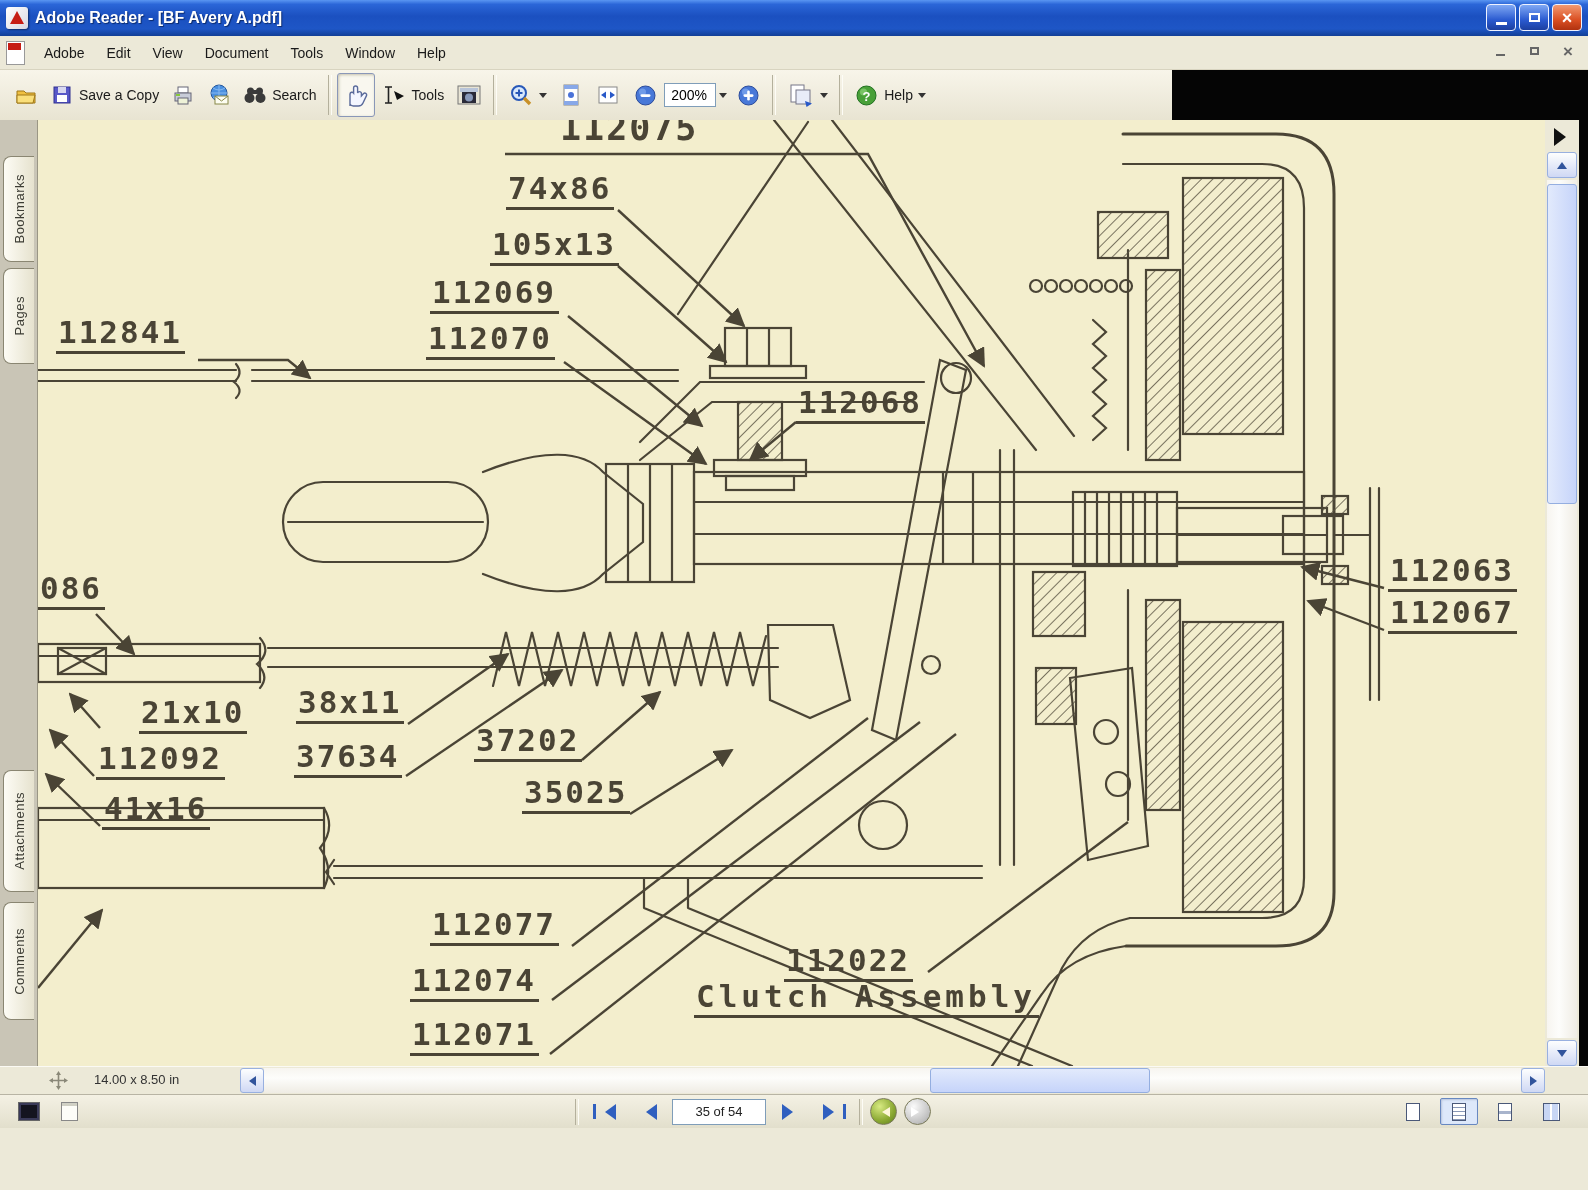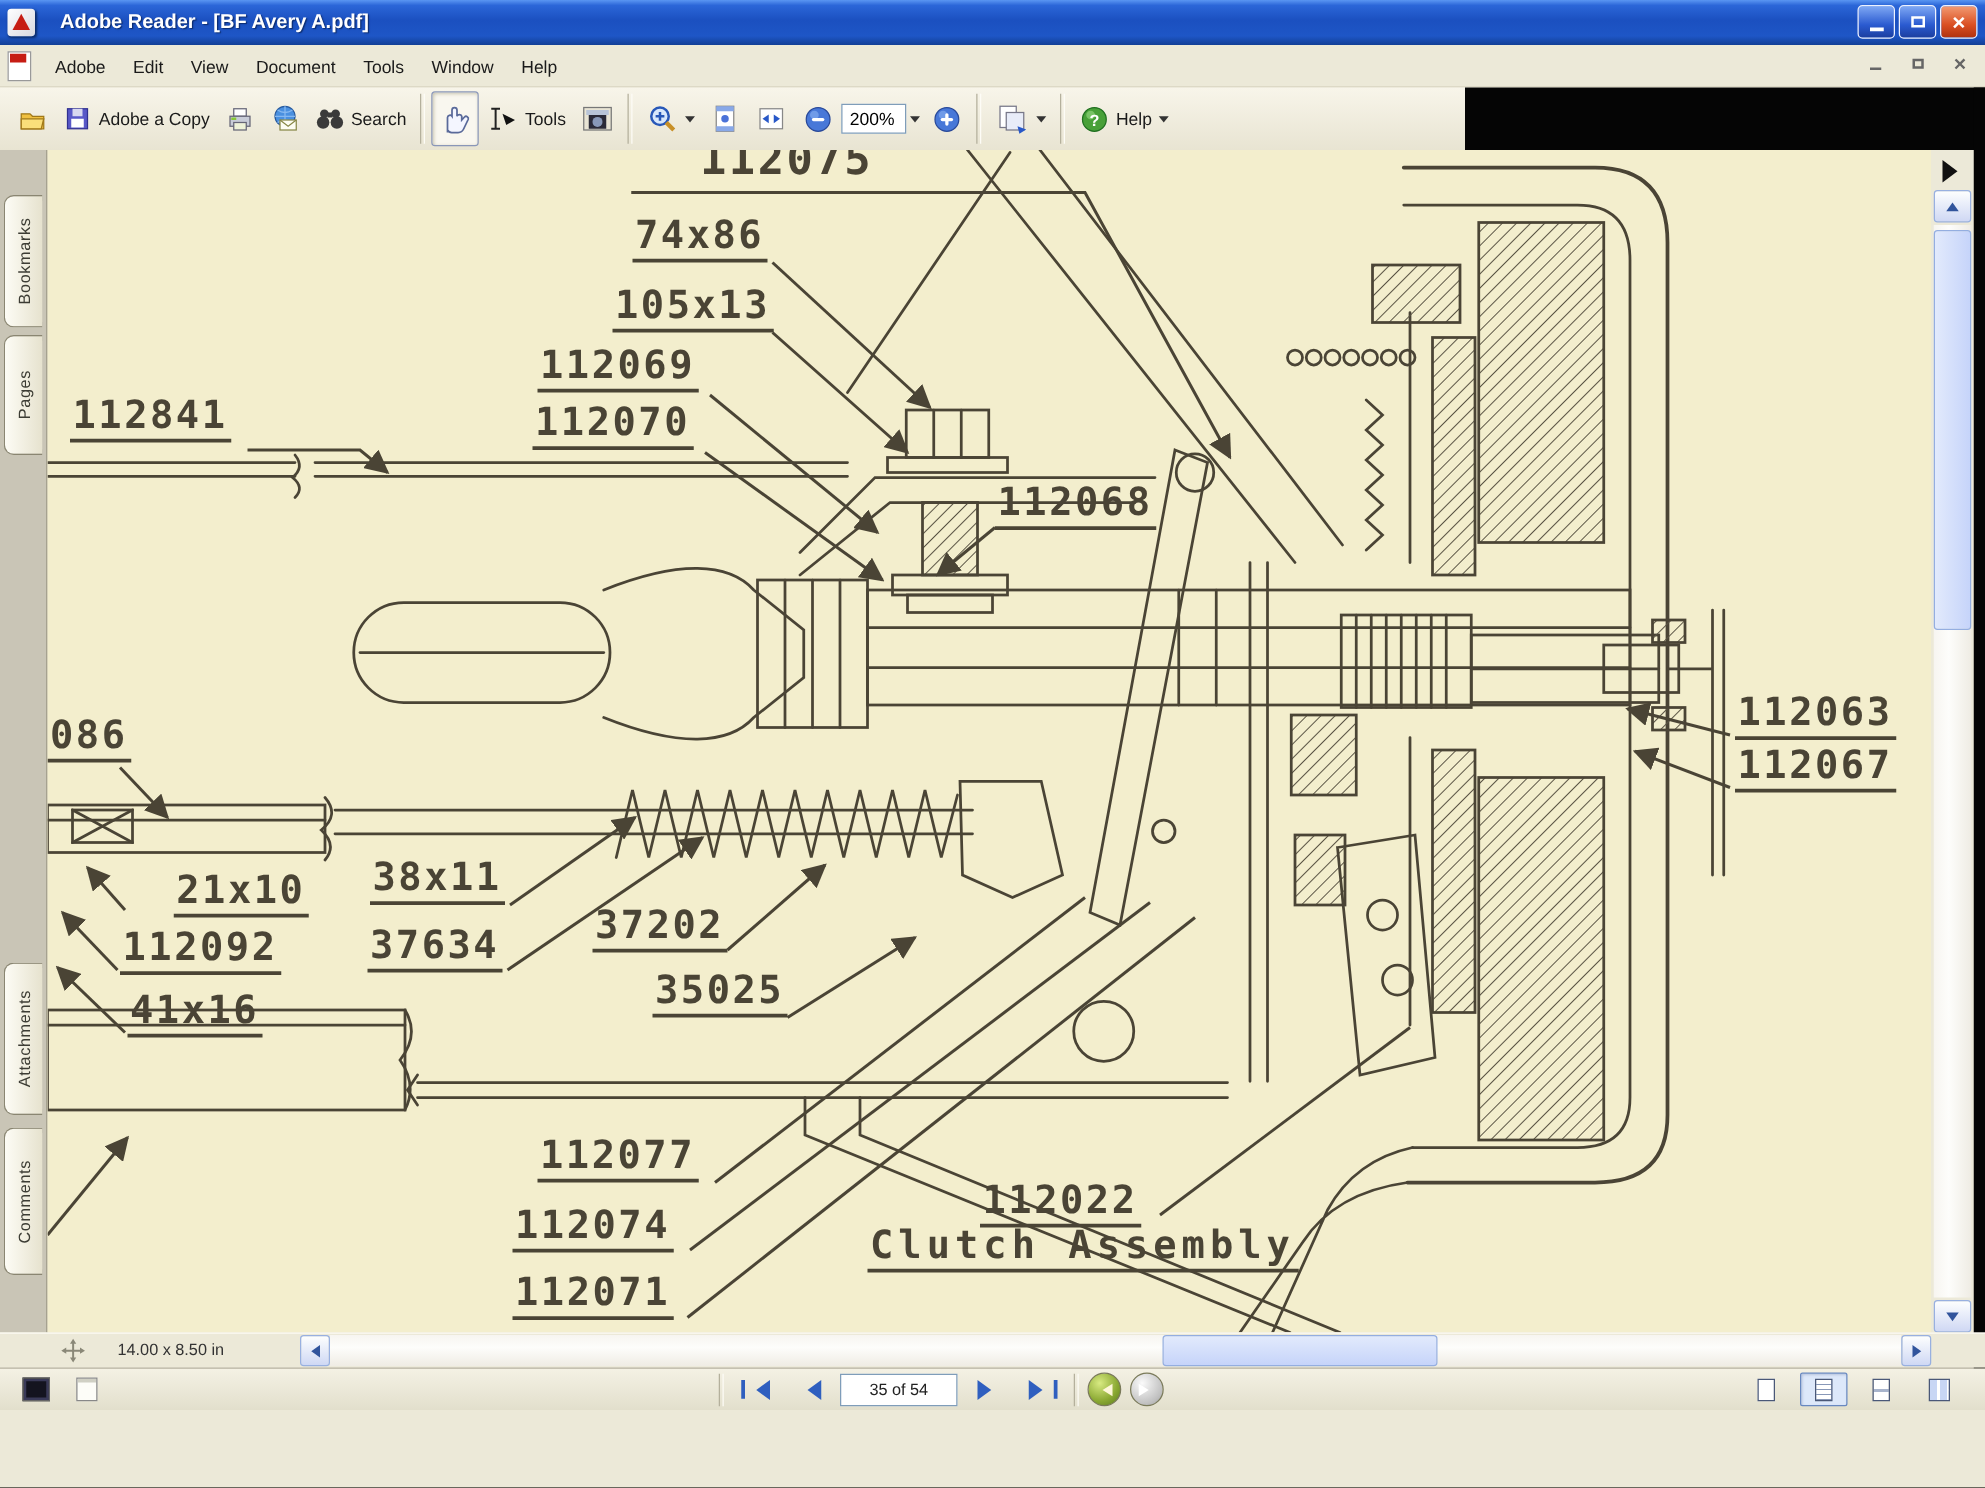--- a/index.html
+++ b/index.html
@@ -7,21 +7,21 @@
         font-family:"Liberation Sans",sans-serif;background:#ece9d8;}
 
   
   .titlebar{position:absolute;left:0;top:0;width:1588px;height:36px;
     background:linear-gradient(180deg,#5a96f2 0%,#2b66d8 12%,#1b50c0 45%,#1e56c6 80%,#123f96 100%);
     display:flex;align-items:center;padding-left:6px;box-sizing:border-box;}
   .app-icon{width:22px;height:22px;margin-right:7px;border-radius:3px;position:relative;
     background:linear-gradient(135deg,#ffffff,#d8d8e0);box-shadow:1px 1px 2px #0a2a66;}
   .app-icon::after{content:"";position:absolute;left:4px;top:4px;width:0;height:0;
     border-left:7px solid transparent;border-right:7px solid transparent;border-bottom:13px solid #c61d14;}
-  .title-text{color:#fff;font-weight:bold;font-size:16px;text-shadow:1px 1px 1px #0b2a6b;margin-left:13px;}
+  .title-text{color:#fff;font-weight:bold;font-size:16px;text-shadow:1px 1px 1px #0b2a6b;}
   .winbtns{position:absolute;right:6px;top:4px;display:flex;gap:3px;}
   .winbtn{width:30px;height:27px;border:1px solid #eef2ff;border-radius:4px;
     display:flex;align-items:center;justify-content:center;box-sizing:border-box;}
   .winbtn.blue{background:linear-gradient(180deg,#7fa8f4,#2a5ad0 60%,#1c3fa0);}
   .winbtn.red{background:linear-gradient(180deg,#f29a72,#da4f22 60%,#b03210);}
   .glyph-min{width:11px;height:3px;background:#fff;margin-top:12px;}
   .glyph-restore{width:11px;height:9px;border:2px solid #fff;box-sizing:border-box;background:transparent;}
   .glyph-close{color:#fff;font-size:18px;font-weight:bold;line-height:1;}
 
   
@@ -185,21 +185,21 @@
         <path d="M3,8 h7 l2,2 h9 v10 h-18 z" fill="#f0c040" stroke="#a07818"></path>
         <path d="M3,12 h18 l-2,8 h-16 z" fill="#fadf7a" stroke="#a07818"></path>
       </svg>
     </div>
     <div class="tbtn">
       <svg width="24" height="24" viewBox="0 0 24 24">
         <rect x="4" y="4" width="16" height="16" fill="#5858c8" stroke="#303090"></rect>
         <rect x="8" y="4" width="8" height="6" fill="#d8d8f0"></rect>
         <rect x="7" y="12" width="10" height="7" fill="#ffffff"></rect>
       </svg>
-      <span>Adobe a Copy</span>
+      <span>Save a Copy</span>
     </div>
     <div class="tbtn">
       <svg width="24" height="24" viewBox="0 0 24 24">
         <rect x="7" y="4" width="10" height="6" fill="#ffffff" stroke="#667"></rect>
         <rect x="4" y="10" width="16" height="8" fill="#c8ccd8" stroke="#667"></rect>
         <rect x="7" y="15" width="10" height="6" fill="#eef2d8" stroke="#667"></rect>
         <rect x="5" y="11" width="4" height="2" fill="#88c838"></rect>
       </svg>
     </div>
     <div class="tbtn">

